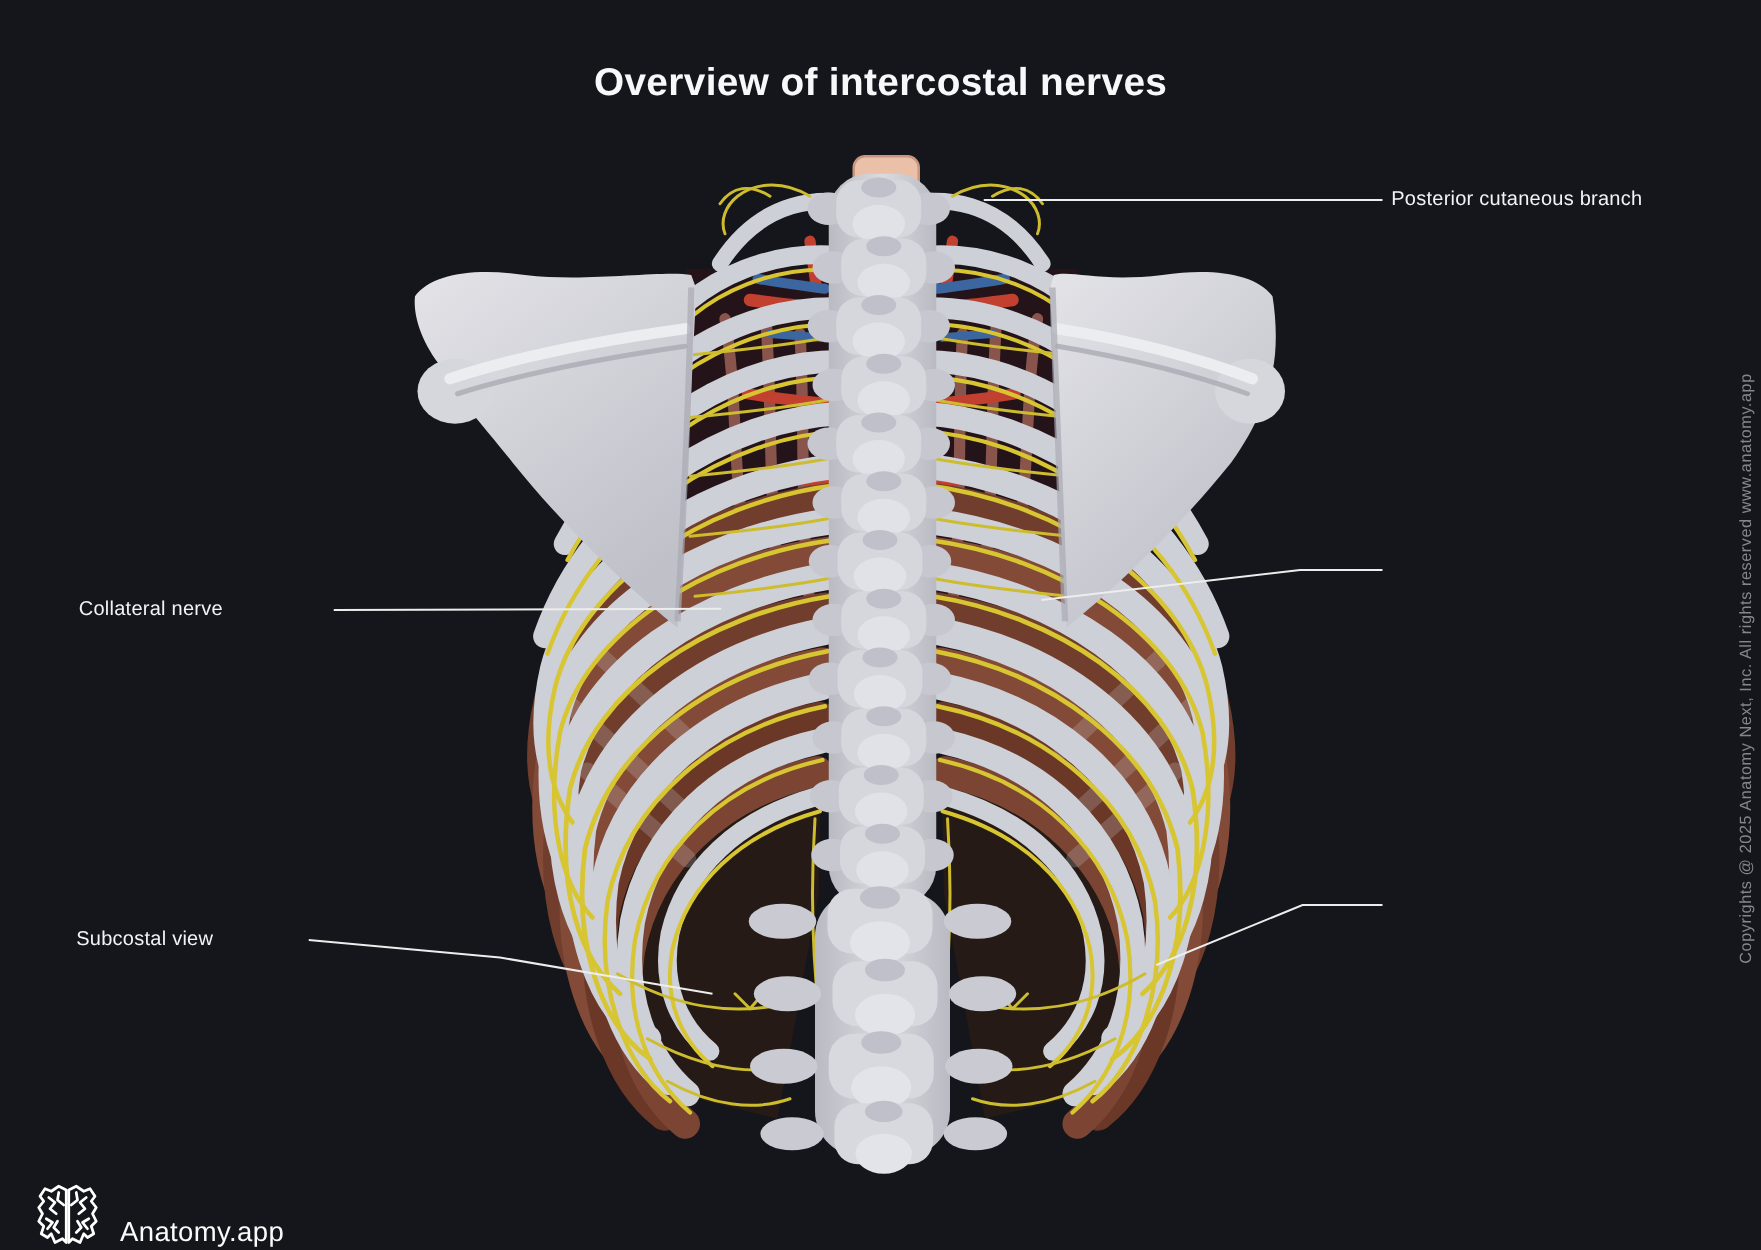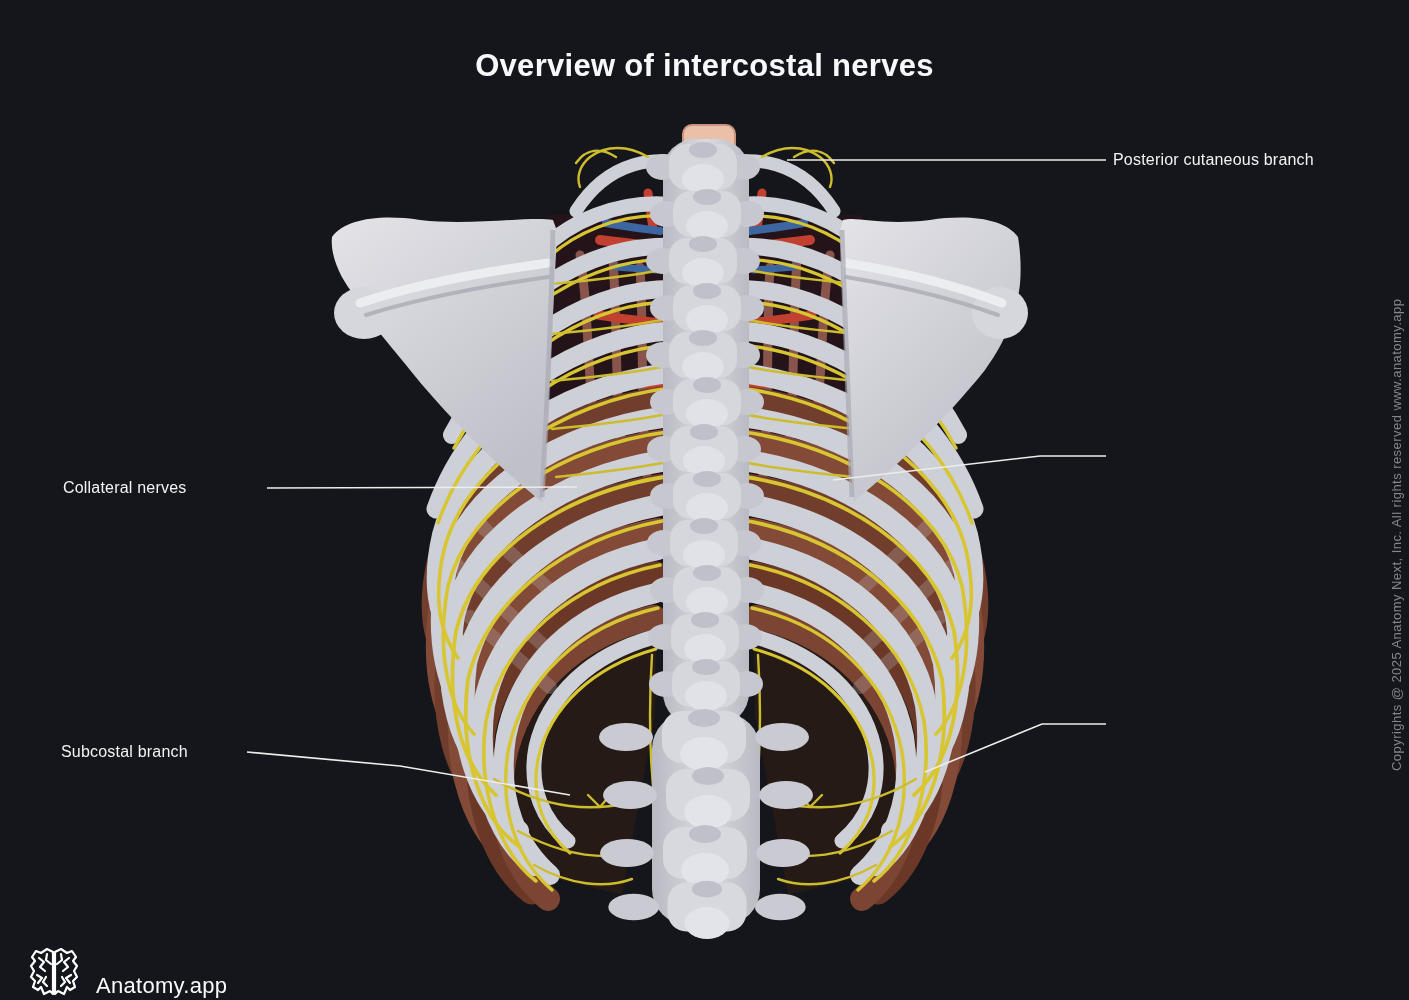--- a/index.html
+++ b/index.html
@@ -222,23 +222,23 @@
       <path class="leader" d="M 247 737 L 400 751 L 570 780"></path>
     </g>
   </svg>
 
   <div class="abs page-title">Overview of intercostal nerves</div>
 
   <div class="abs anno right" style="left:1113px;top:131px">Posterior cutaneous branch</div>
 
 
 
-  <div class="abs anno" style="left:63px;top:459px">Collateral nerves</div>
-
-  <div class="abs anno" style="left:61px;top:723px">Subcostal branch</div>
+  <div class="abs anno" style="left:63px;top:459px">Collateral nerve</div>
+
+  <div class="abs anno" style="left:61px;top:723px">Subcostal view</div>
 
 
   <div class="abs brand">
     <span>
       <svg width="52" height="54" viewBox="0 0 52 54">
         <g stroke="#ffffff" stroke-width="2.2" fill="none" stroke-linejoin="round" stroke-linecap="round">
           <path d="M25 7 L19 4 L13 8 L8 6 L4 12 L7 16 L3 21 L6 26 L3 32 L7 36 L5 42 L10 45 L13 42 L16 49 L22 46 L25 49 Z"></path>
           <path d="M11 13 L16 17 L12 22 L17 26"></path>
           <path d="M19 9 L18 15 L23 19"></path>
           <path d="M9 30 L14 33 L10 38"></path>

